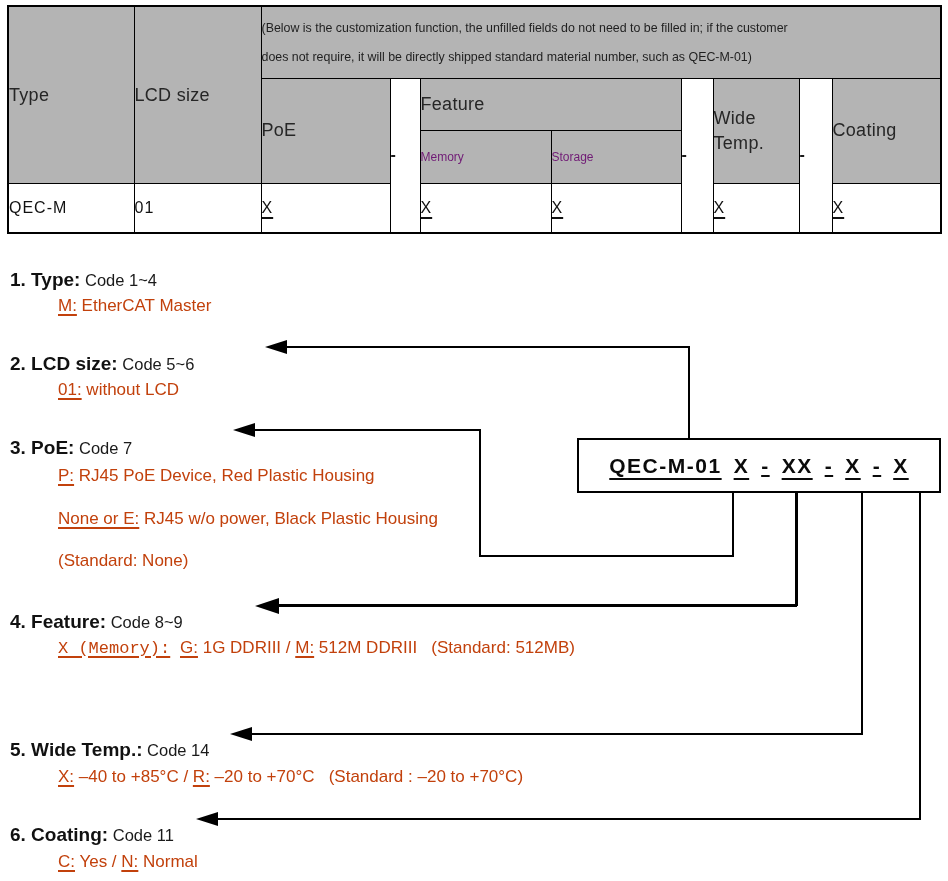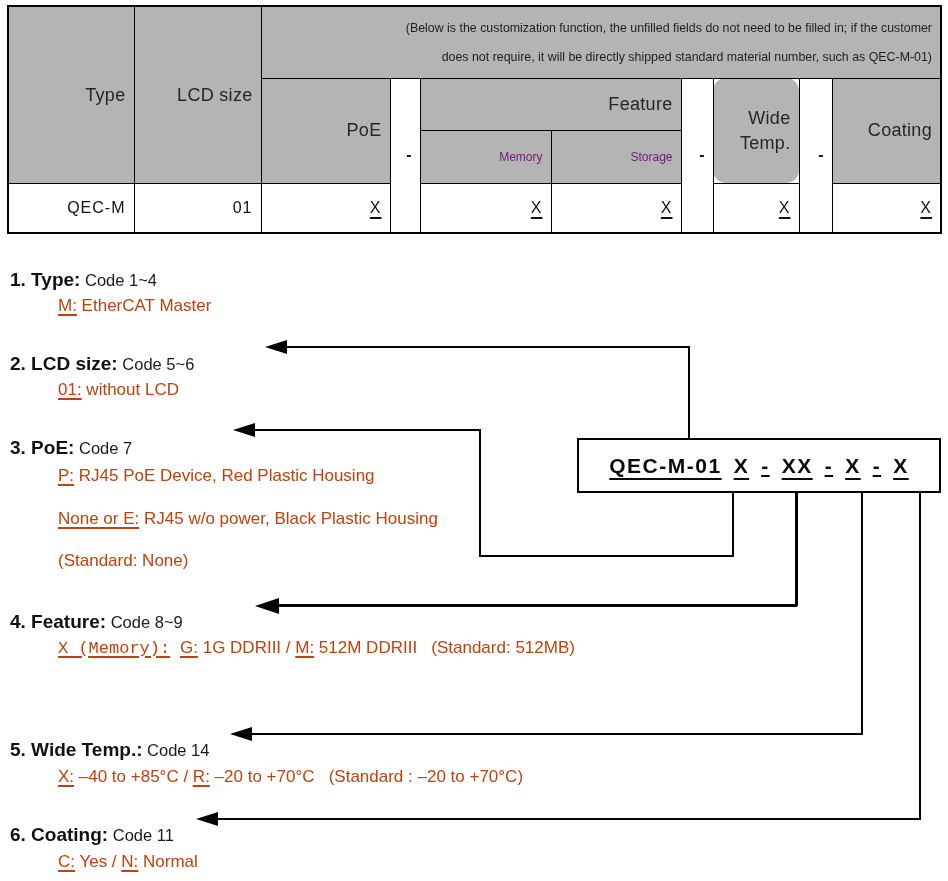--- a/index.html
+++ b/index.html
@@ -1,29 +1,29 @@
 <!DOCTYPE html>
 <html><head>
 <meta charset="utf-8">
 <style>
   html,body{margin:0;padding:0;background:#fff;}
   body{width:948px;height:881px;font-family:"Liberation Sans",sans-serif;color:#1a1a1a;}
   .stage{position:relative;width:948px;height:881px;overflow:hidden;}
 
   
   .spec{position:absolute;left:7px;top:5px;border-collapse:collapse;table-layout:fixed;border:2px solid #000;}
-  .spec td{border:1px solid #000;text-align:right;vertical-align:middle;padding:8px;overflow:hidden;}
+  .spec td{border:1px solid #000;text-align:left;vertical-align:middle;padding:0;overflow:hidden;}
   .g{background:#b4b4b4;}
   .hdr{font-size:18px;color:#262626;letter-spacing:.3px;line-height:1.35;margin-left:13px;}
   .smallhdr{font-size:12px;color:#701a75;}
   .notecell{font-size:12.4px;color:#1f1f1f;padding:0 8px;}
   .notecell .nl2{margin-top:15px;}
   .dashcell{background:#fff;font-size:16px;font-weight:700;}
   .datacell{font-size:16px;letter-spacing:1px;color:#111;}
-  .widetemp{padding:0 6px;border-radius:13px;}
+  .widetemp{padding:0 6px;}
 
   
   .u{text-decoration:underline;text-underline-offset:3px;text-decoration-thickness:1.5px;}
   .datacell.u{text-underline-offset:4px;}
 
   
   .sec{position:absolute;left:10px;font-weight:700;font-size:19px;line-height:22px;white-space:nowrap;color:#111;margin-top:16px;}
   .sec .rest{font-weight:400;font-size:16.5px;color:#1a1a1a;}
   .sub{position:absolute;left:58px;font-size:17px;line-height:22px;white-space:nowrap;color:#c2410c;}
   .lbl{display:inline-block;width:122px;font-family:Liberation Mono, monospace;}

